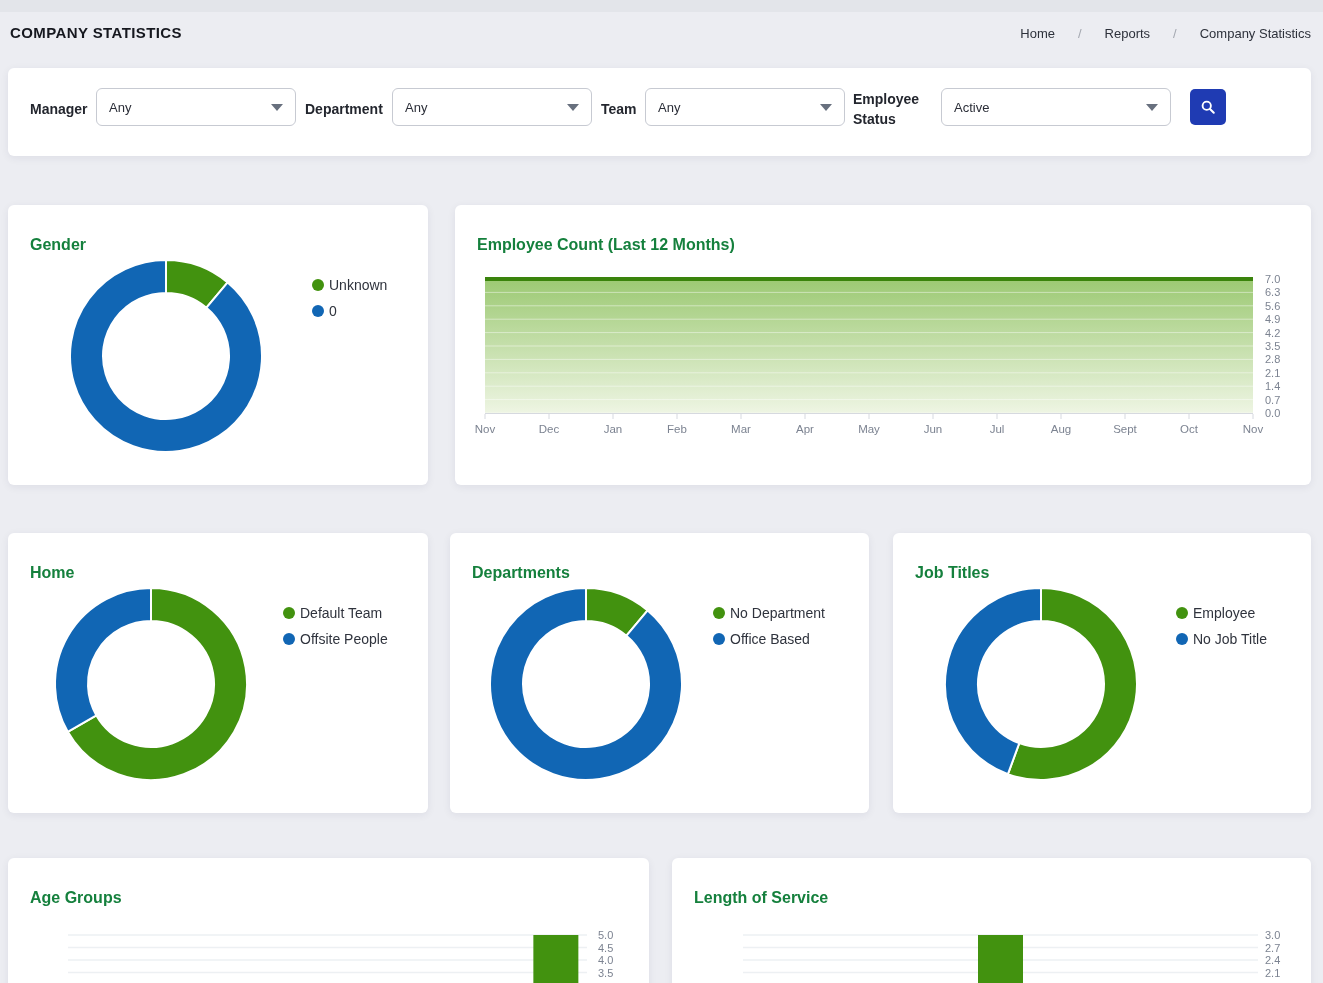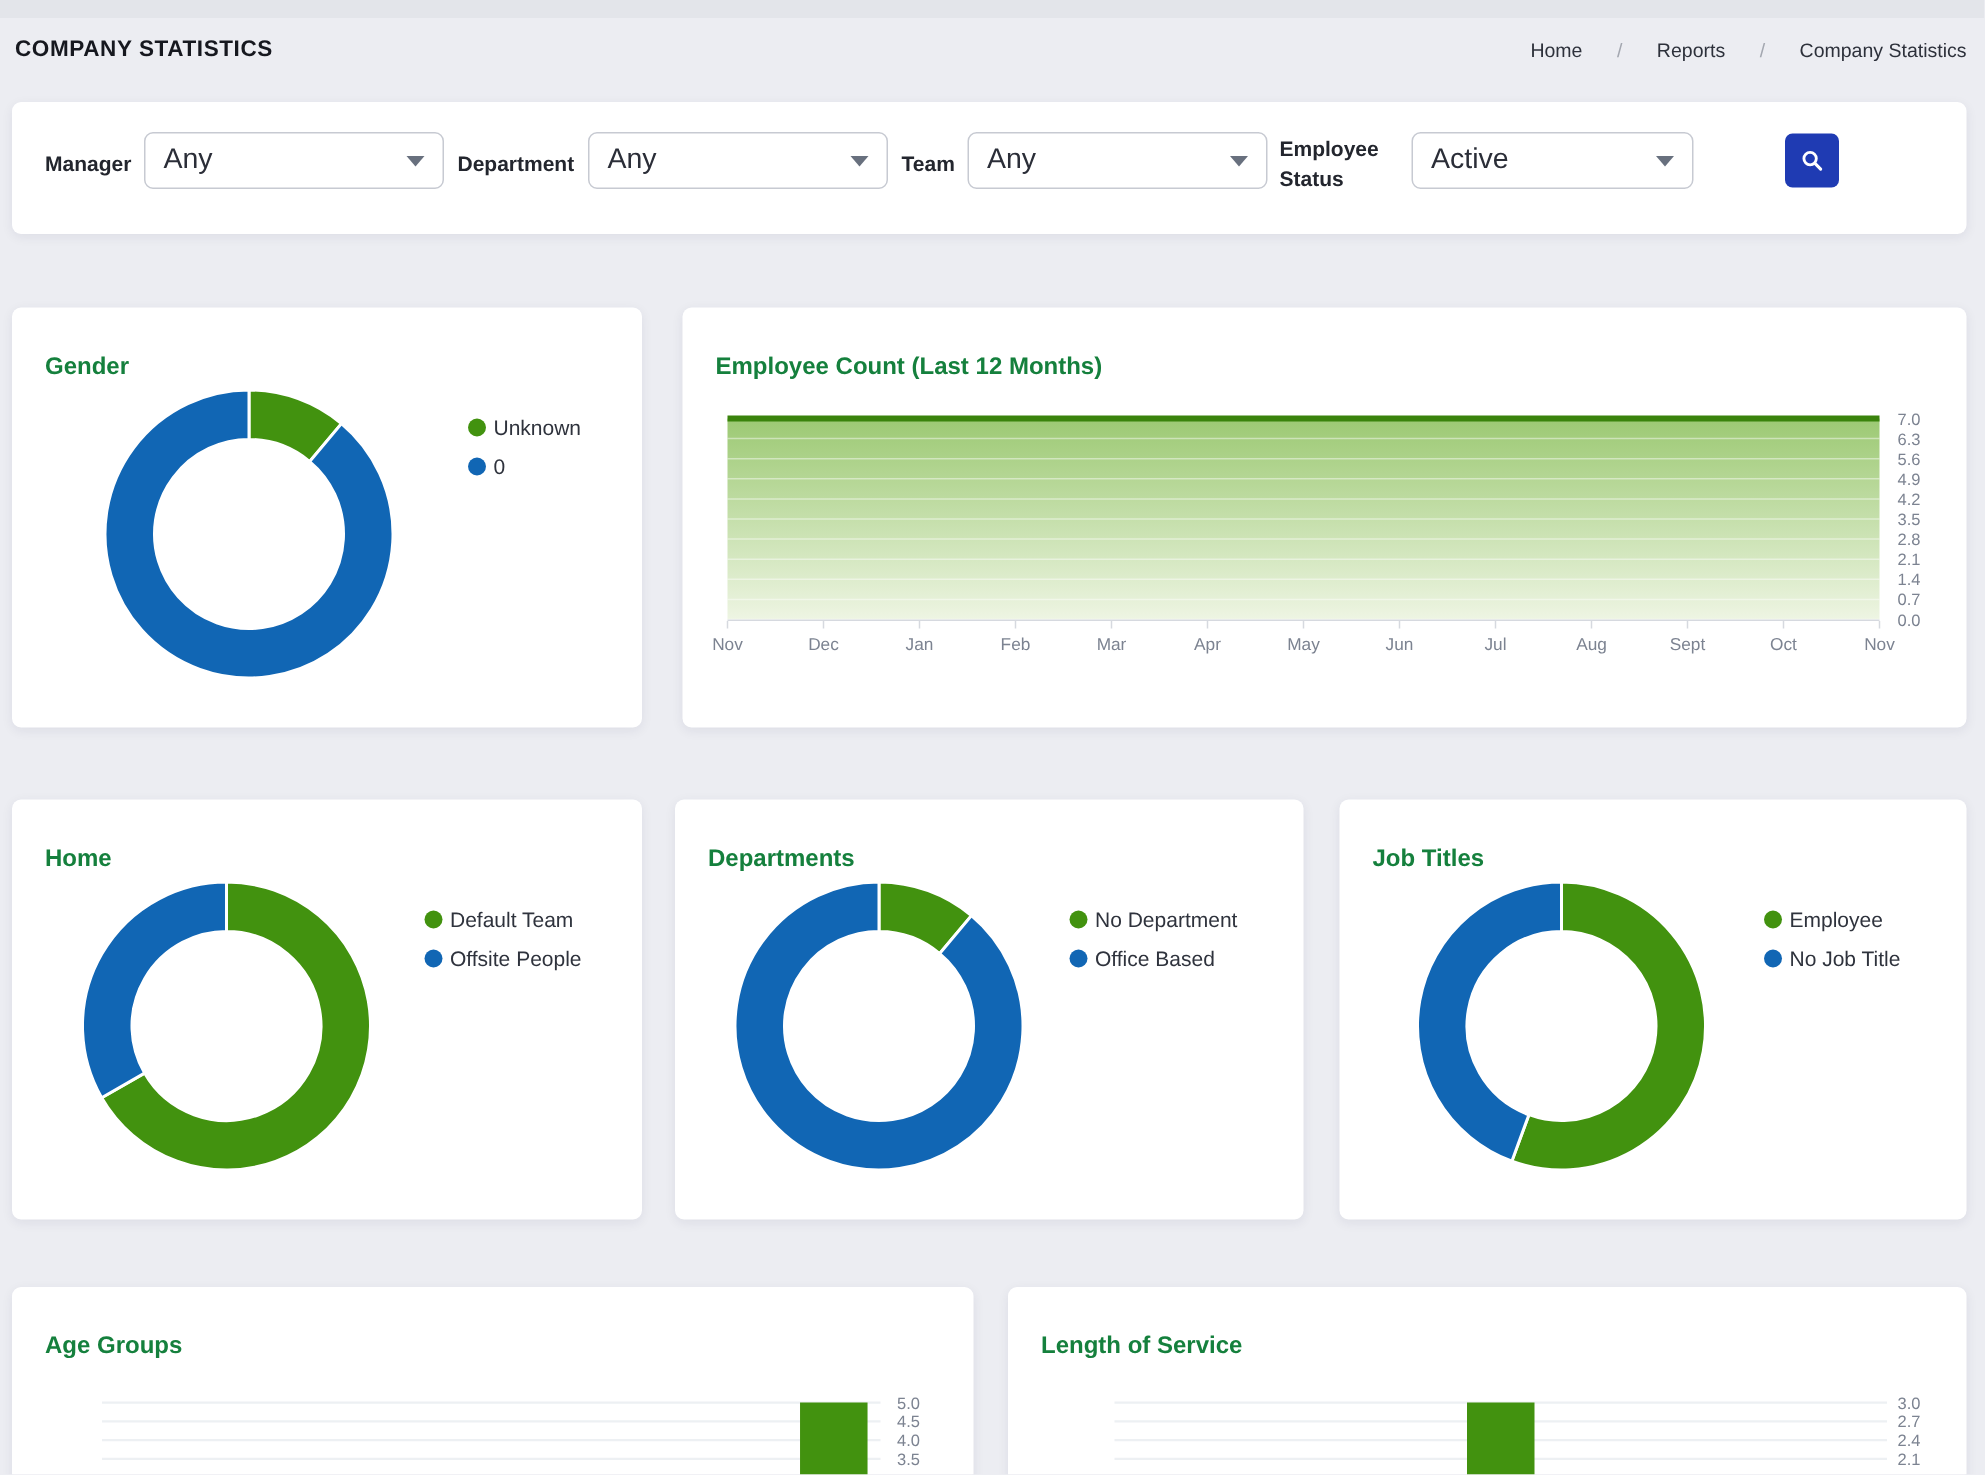--- a/index.html
+++ b/index.html
@@ -11,21 +11,21 @@
   .breadcrumb{position:absolute;right:12px;top:26px;font-size:13px;color:#2d313b;
               display:flex;gap:23px;align-items:center;}
   .breadcrumb a{color:#2d313b;text-decoration:none;cursor:pointer;}
   .breadcrumb .sep{color:#a3a7b0;}
 
   .filter-card{position:absolute;left:8px;top:68px;width:1303px;height:88px;background:#fff;
                border-radius:6px;box-shadow:0 2px 8px rgba(30,35,70,.07);}
   .filter-label{position:absolute;font-size:14px;font-weight:700;color:#23262e;line-height:20px;}
   .select{position:absolute;height:38px;background:#fff;border:1px solid #c7cad2;border-radius:6px;
           display:flex;align-items:center;justify-content:space-between;padding:0 12px;
-          font-size:19px;color:#2b2e38;box-sizing:border-box;cursor:pointer;}
+          font-size:13px;color:#2b2e38;box-sizing:border-box;cursor:pointer;}
   .caret{width:0;height:0;border-left:6px solid transparent;border-right:6px solid transparent;
          border-top:7px solid #68707e;}
   .search-btn{position:absolute;left:1182px;top:21px;width:36px;height:36px;background:#1f3bb3;
               border:none;border-radius:5px;display:flex;align-items:center;justify-content:center;
               cursor:pointer;padding:0;}
 
   .card{position:absolute;background:#fff;border-radius:6px;box-shadow:0 2px 8px rgba(30,35,70,.07);}
   .card-title{position:absolute;left:22px;top:18px;font-size:16px;font-weight:700;color:#15803d;}
   .donut{position:absolute;width:196px;height:196px;}
   .legend{position:absolute;top:72px;text-align:right;}
@@ -63,21 +63,21 @@
       <span class="caret"></span>
     </div>
 
     <span class="filter-label" style="left:593px;top:31px;">Team</span>
     <div class="select" style="left:637px;top:20px;width:200px;">
       <span>Any</span>
       <span class="caret"></span>
     </div>
 
     <span class="filter-label" style="left:845px;top:21px;width:72px;">Employee Status</span>
-    <div class="select" style="left:933px;top:20px;width:188px;">
+    <div class="select" style="left:933px;top:20px;width:230px;">
       <span>Active</span>
       <span class="caret"></span>
     </div>
 
     <button class="search-btn">
       <span style="display:flex;">
         <svg width="18" height="18" viewBox="0 0 20 20">
           <circle cx="8.6" cy="8.6" r="4.6" fill="none" stroke="#ffffff" stroke-width="2.1"></circle>
           <line x1="12.2" y1="12.2" x2="16.4" y2="16.4" stroke="#ffffff" stroke-width="2.3" stroke-linecap="round"></line>
         </svg>

